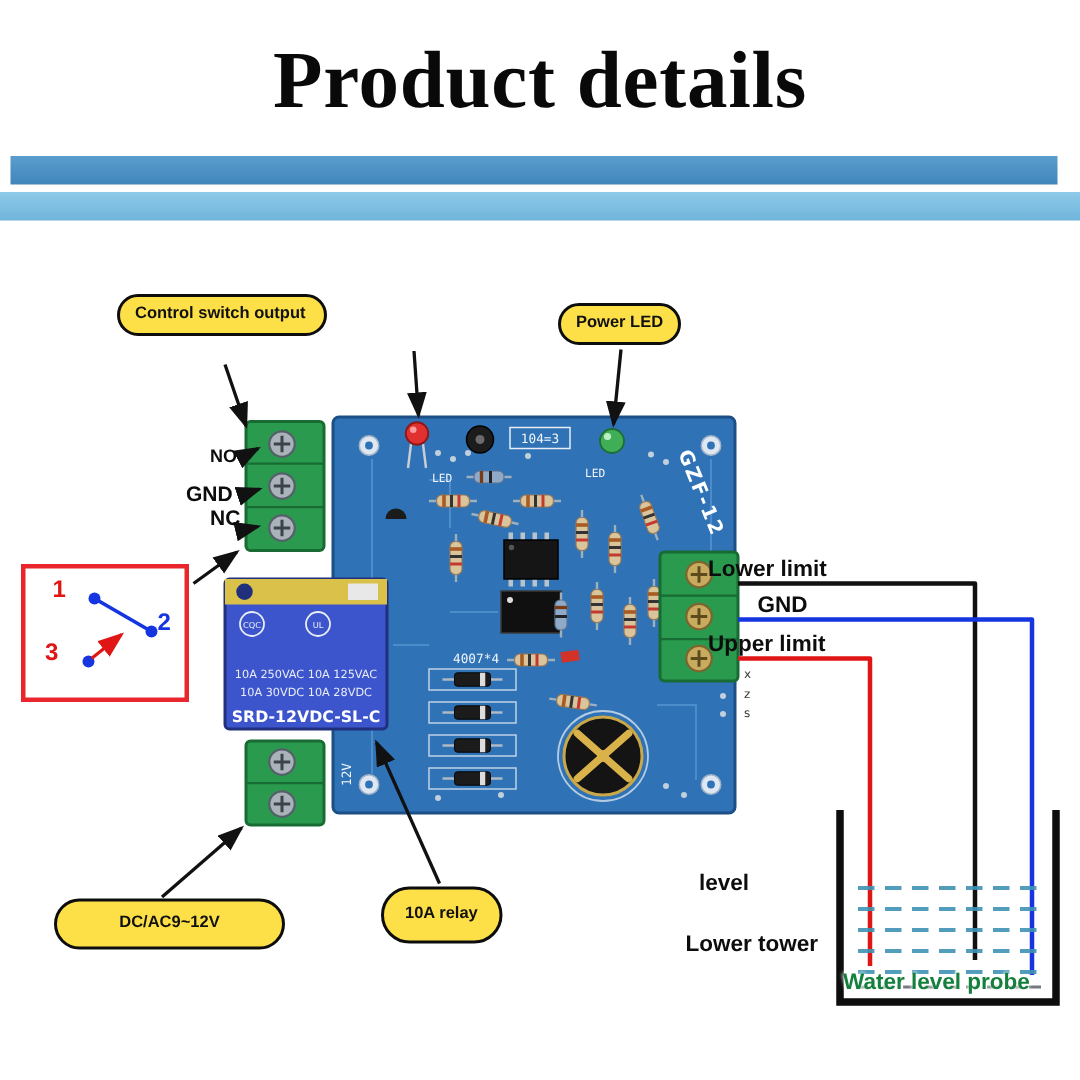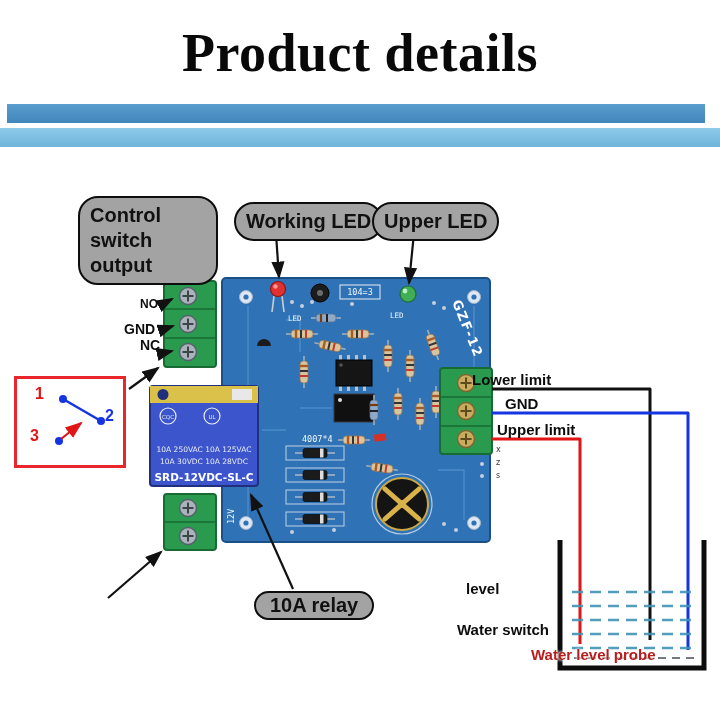--- a/index.html
+++ b/index.html
@@ -5,37 +5,37 @@
   html,body{margin:0;padding:0;background:#fff;}
   .page{position:relative;width:720px;height:706px;background:#ffffff;overflow:hidden;
         font-family:"Liberation Sans","DejaVu Sans",sans-serif;}
   .title{position:absolute;top:22px;left:0;width:720px;margin:0;text-align:center;
          font-family:"Liberation Serif","DejaVu Serif",serif;font-weight:900;
          font-size:54px;color:#090909;letter-spacing:0.5px;}
   .bar{position:absolute;}
   .bar1{top:104px;left:7px;width:698px;height:19px;background:linear-gradient(#5a9dce,#4186bb);}
   .bar2{top:128px;left:0px;width:720px;height:19px;background:linear-gradient(#8ecae9,#6fb4da);}
   .layer{position:absolute;top:0;left:0;width:720px;height:720px;}
-  .callout{position:absolute;background:#a3a3a3;border:2px solid #0d0d0d;border-radius:20px;
-           padding:5px 10px;font-weight:700;font-size:20px;color:#111;line-height:1.25;z-index:3;}
+  .callout{position:absolute;background:#fde047;border:2px solid #0d0d0d;border-radius:20px;
+           padding:5px 10px;font-weight:700;font-size:11px;color:#111;line-height:1.25;z-index:3;}
   #co-control{left:78px;top:196px;width:116px;}
   #co-working{left:234px;top:202px;}
   #co-power{left:372px;top:202px;}
   #co-dc{left:36px;top:599px;width:150px;text-align:center;padding:8px 0;}
-  #co-relay{left:254px;top:591px;padding:0 14px;}
+  #co-relay{left:254px;top:591px;padding:10px 14px;}
   .lbl{position:absolute;font-weight:700;font-size:15px;color:#0d0d0d;z-index:3;white-space:nowrap;}
   #lbl-no{left:140px;top:297px;font-size:12px;}
   #lbl-gndl{left:124px;top:321px;font-size:14px;}
   #lbl-nc{left:140px;top:337px;font-size:14px;}
   #lbl-lower{left:472px;top:371px;}
   #lbl-gndr{left:505px;top:395px;}
-  #lbl-upper{left:497px;top:421px;}
+  #lbl-upper{left:472px;top:421px;}
   #lbl-pool{left:466px;top:580px;}
   #lbl-tower{left:457px;top:621px;}
-  #lbl-probe{left:531px;top:646px;color:#b91c1c;text-shadow:0 0 3px #fff,0 0 3px #fff;}
+  #lbl-probe{left:562px;top:646px;color:#15803d;text-shadow:0 0 3px #fff,0 0 3px #fff;}
   #schematic-box{position:absolute;left:14px;top:376px;width:106px;height:86px;
                  border:3px solid #e8262b;background:#fff;z-index:3;}
   .pin{position:absolute;font-weight:700;font-size:16px;z-index:4;}
   .pin-red{color:#e01515;}
   .pin-blue{color:#1535e0;}
   #pin1{left:18px;top:6px;}
   #pin3{left:13px;top:48px;}
   #pin2{left:88px;top:28px;}
   
   .silk{font:7.5px "DejaVu Sans Mono",monospace;fill:#f2f6fa;}
@@ -280,32 +280,32 @@
       <path d="M159,354 L172,351" marker-end="url(#ah)"></path>
       <path d="M276,234 L279,277" marker-end="url(#ah)"></path>
       <path d="M414,233 L409,283" marker-end="url(#ah)"></path>
       <path d="M129,389 L158,368" marker-end="url(#ah)"></path>
       <path d="M108,598 L161,552" marker-end="url(#ah)"></path>
       <path d="M293,589 L251,495" marker-end="url(#ah)"></path>
     </g>
   </svg>
 
   <div class="callout" id="co-control">Control switch output</div>
-  <div class="callout" id="co-working">Working LED</div>
-  <div class="callout" id="co-power">Upper LED</div>
+  <div class="callout" id="co-power">Power LED</div>
+  <div class="callout" id="co-dc">DC/AC9~12V</div>
   <div class="callout" id="co-relay">10A relay</div>
 
   <span class="lbl" id="lbl-no">NO</span>
   <span class="lbl" id="lbl-gndl">GND</span>
   <span class="lbl" id="lbl-nc">NC</span>
   <span class="lbl" id="lbl-lower">Lower limit</span>
   <span class="lbl" id="lbl-gndr">GND</span>
   <span class="lbl" id="lbl-upper">Upper limit</span>
   <span class="lbl" id="lbl-pool">level</span>
-  <span class="lbl" id="lbl-tower">Water switch</span>
+  <span class="lbl" id="lbl-tower">Lower tower</span>
   <span class="lbl" id="lbl-probe">Water level probe</span>
 
   <div id="schematic-box">
     <span class="pin pin-red" id="pin1">1</span>
     <span class="pin pin-red" id="pin3">3</span>
     <span class="pin pin-blue" id="pin2">2</span>
     <svg width="106" height="86" viewBox="0 0 106 86">
       <defs>
         <marker id="ahr2" markerWidth="9" markerHeight="8" refX="7" refY="3" orient="auto">
           <path d="M0,0 L8,3 L0,6 Z" fill="#e01515"></path>

